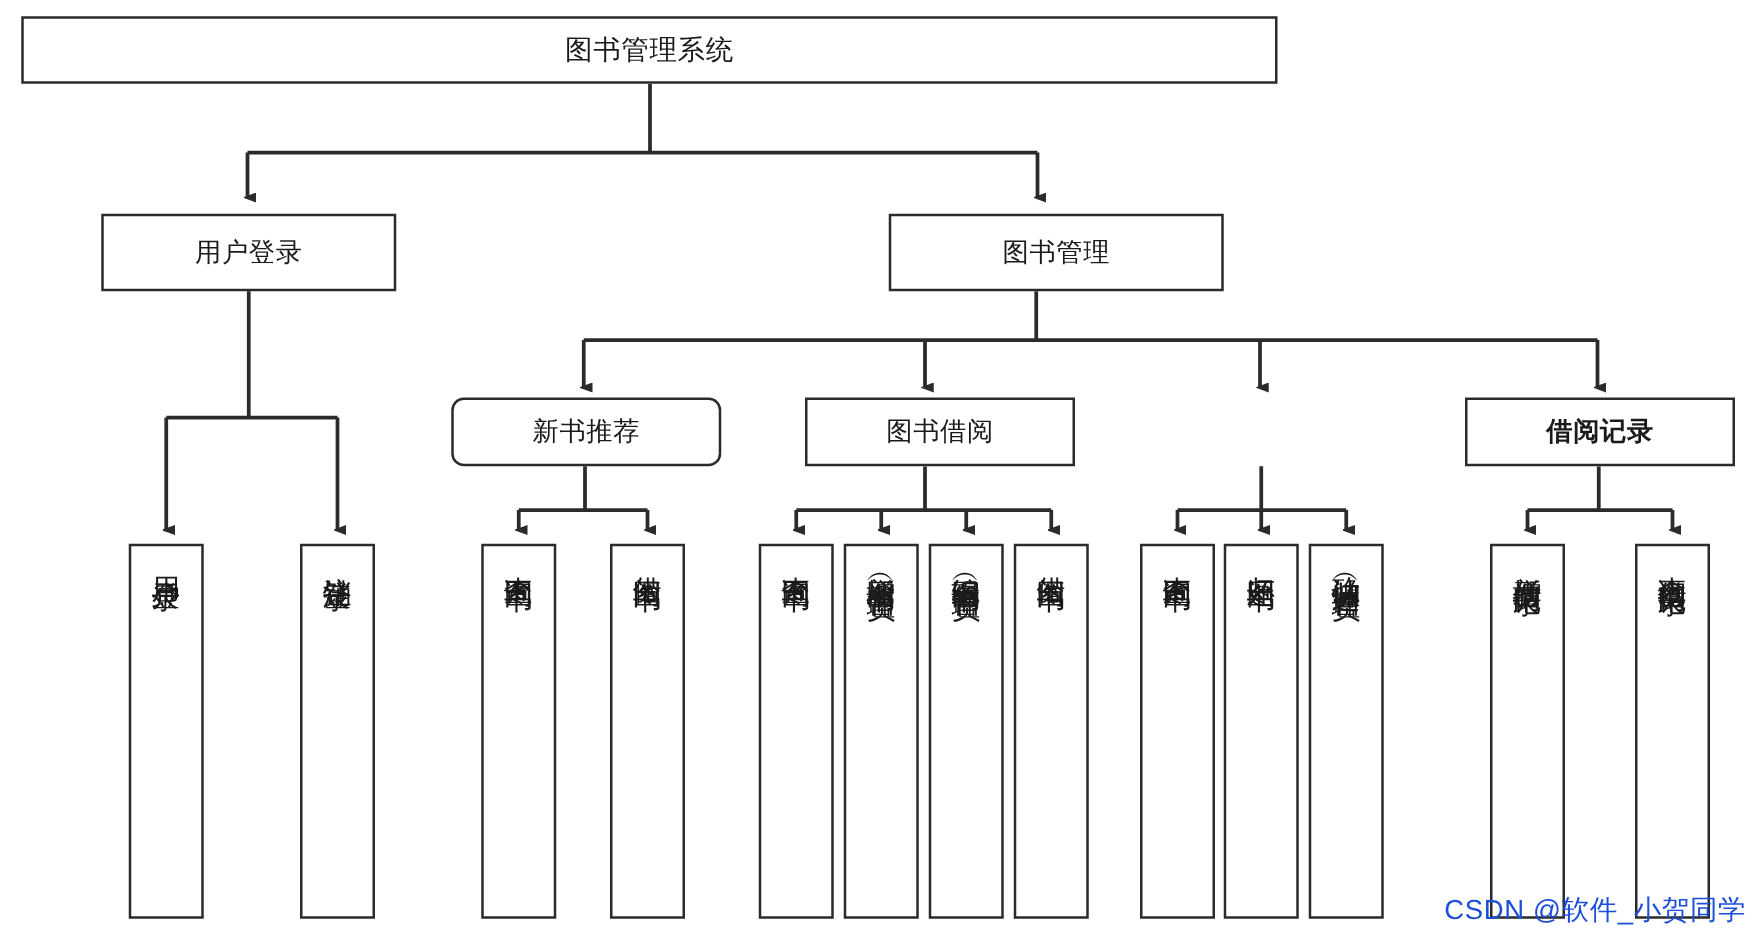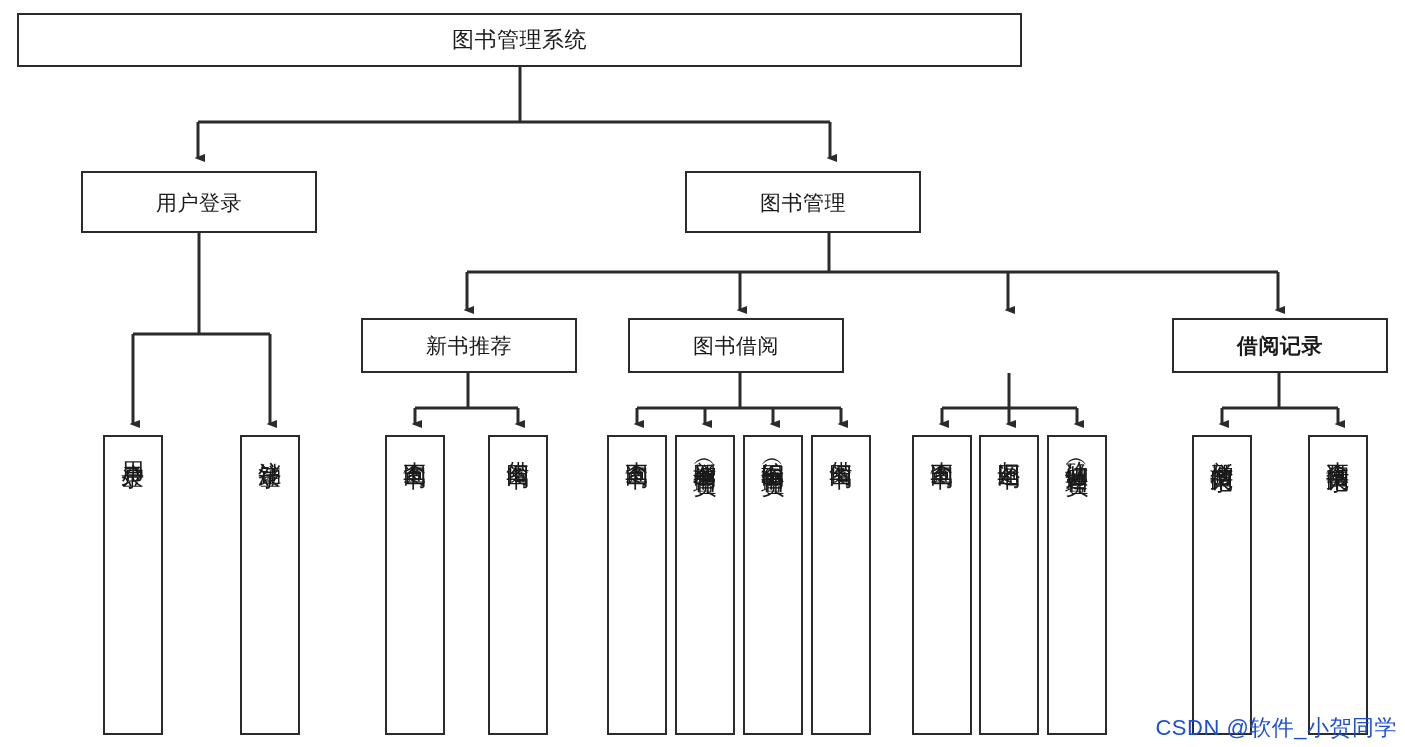--- a/index.html
+++ b/index.html
@@ -130,28 +130,28 @@
     </g>
   </svg>
 
   <div class="node root horizontal" style="left:17px; top:13px; width:1005px; height:54px;">
     <span class="node-label">图书管理系统</span>
   </div>
 
   <div class="node horizontal" style="left:81px; top:171px; width:236px; height:62px;">
     <span class="node-label">用户登录</span>
   </div>
-  <div class="node horizontal" style="left:685px; top:171px; width:236px; height:62px;">
+  <div class="node horizontal" style="left:711px; top:171px; width:268px; height:62px;">
     <span class="node-label">图书管理</span>
   </div>
 
-  <div class="node horizontal" style="left:361px; top:318px; width:216px; height:55px;">
+  <div class="node horizontal" style="left:361px; top:318px; width:216px; height:55px;border-radius:10px;">
     <span class="node-label">新书推荐</span>
   </div>
-  <div class="node horizontal" style="left:628px; top:318px; width:216px; height:55px;">
+  <div class="node horizontal" style="left:644px; top:318px; width:216px; height:55px;">
     <span class="node-label">图书借阅</span>
   </div>
   <div class="node horizontal" style="left:1172px; top:318px; width:216px; height:55px;font-weight:bold;">
     <span class="node-label">借阅记录</span>
   </div>
 
   <div class="node vertical" style="left:103px; top:435px; width:60px; height:300px;">
     <span class="node-label">用户登录</span>
   </div>
   <div class="node vertical" style="left:240px; top:435px; width:60px; height:300px;">

